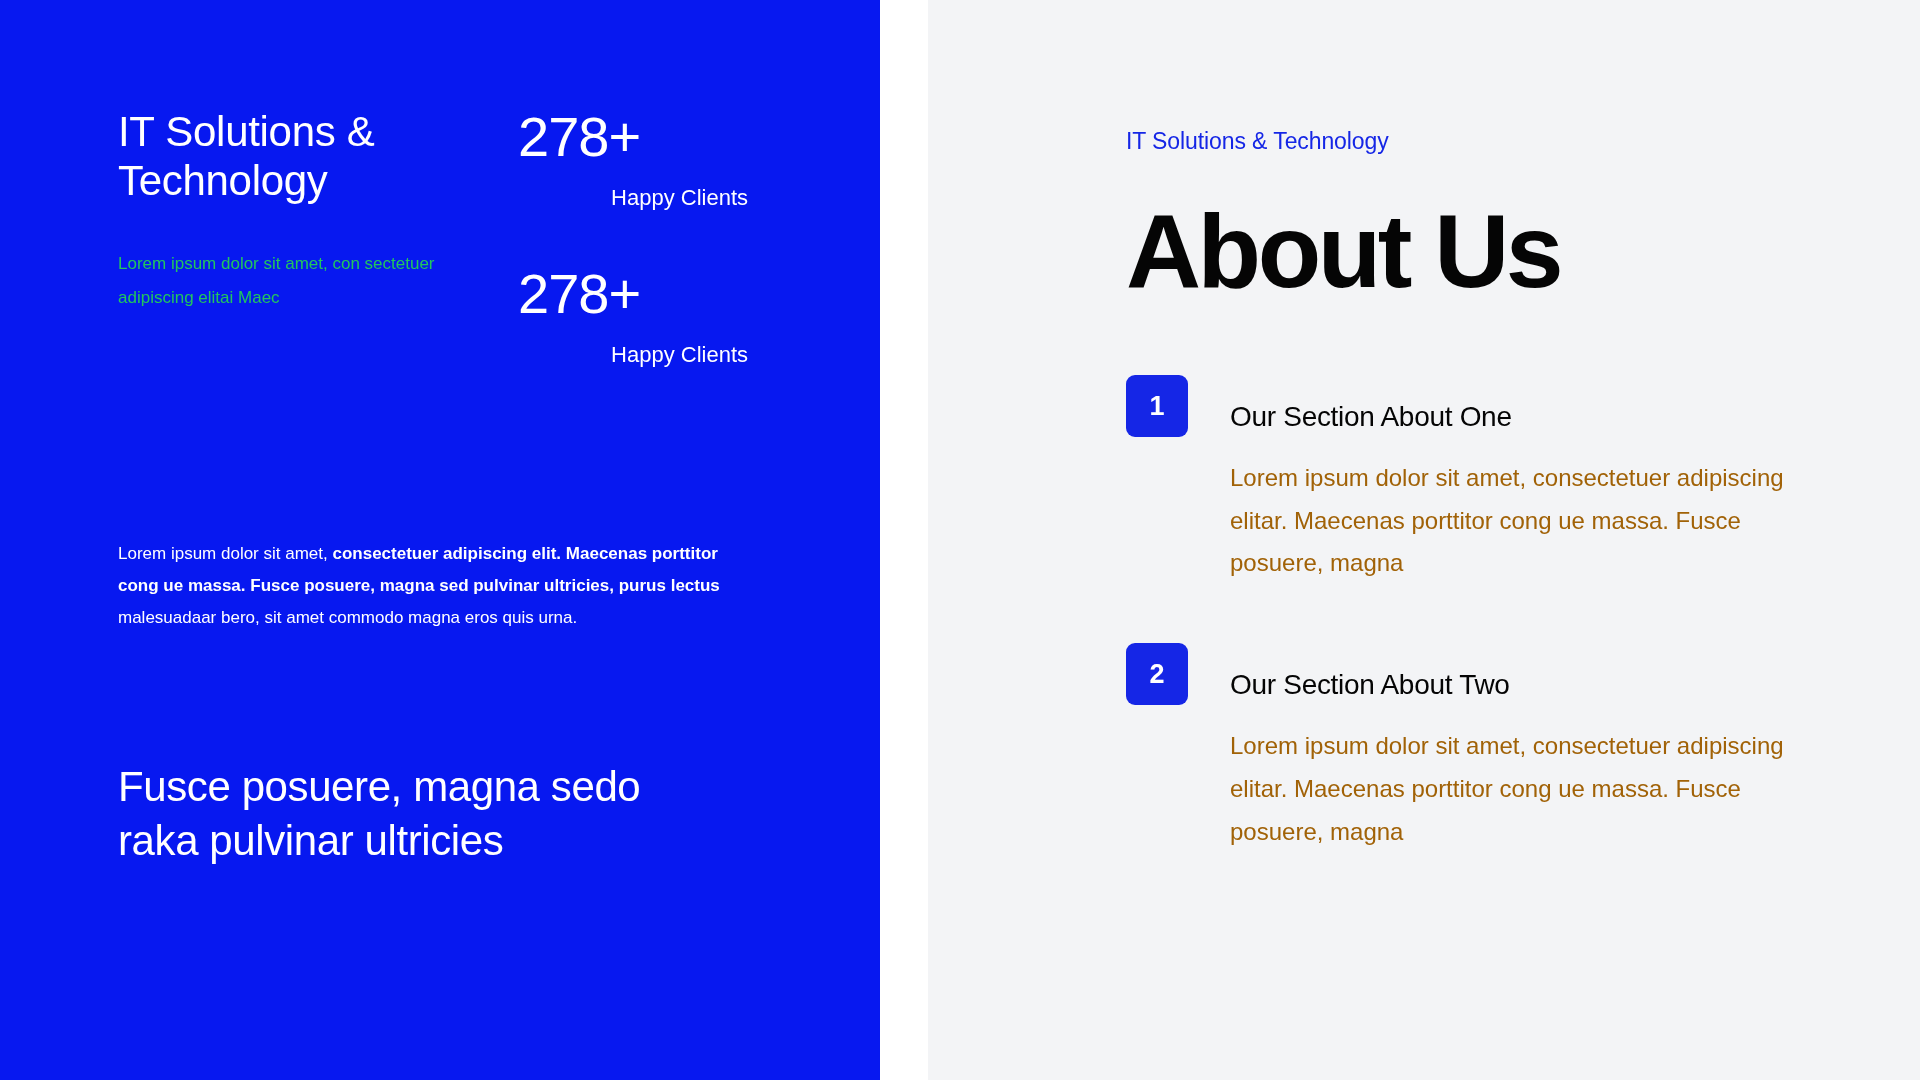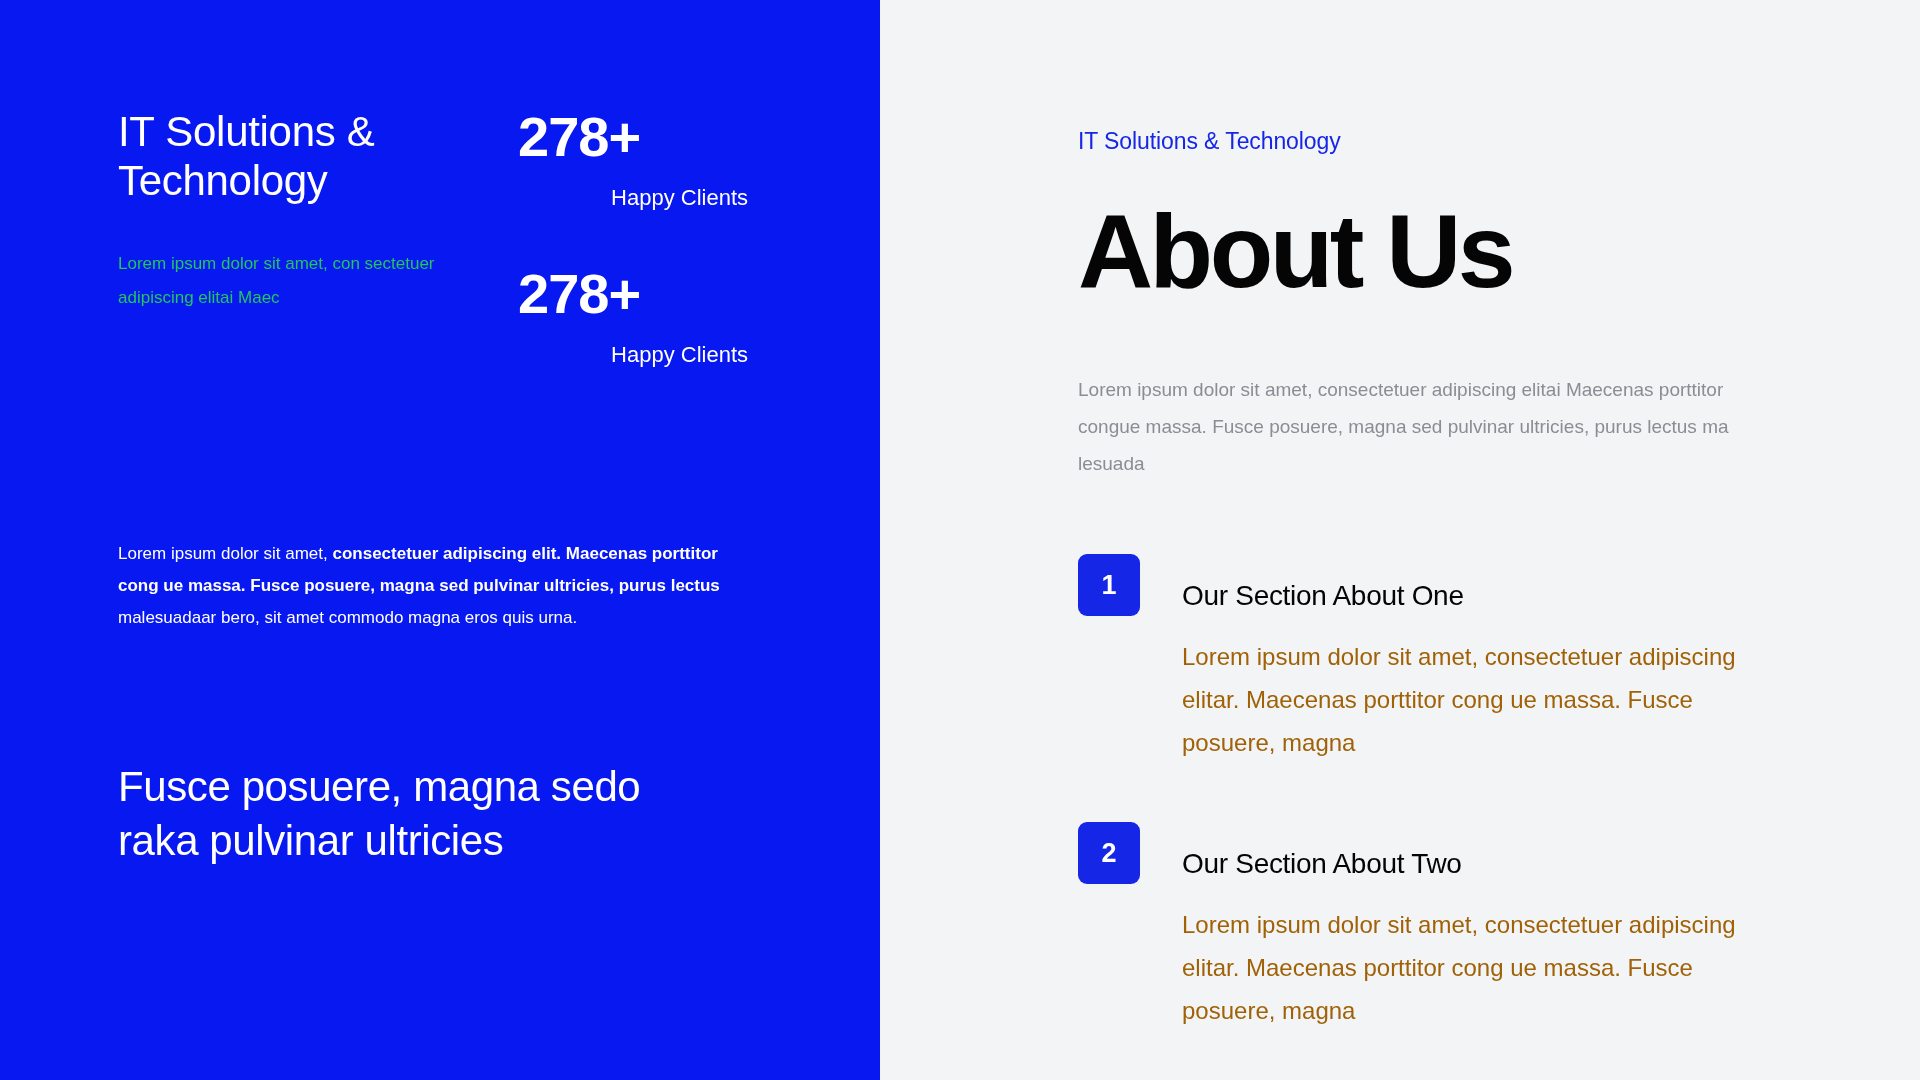--- a/index.html
+++ b/index.html
@@ -11,20 +11,21 @@
     font-family: "Liberation Sans", sans-serif;
     overflow: hidden;
   }
 
   .slide {
     position: relative;
     width: 1920px;
     height: 1080px;
     display: flex;
     background: #ffffff;
+    gap: 48px;
   }
 
   
   .left-panel {
     width: 880px;
     height: 1080px;
     background: #0718F0;
     position: relative;
     flex: 0 0 880px;
   }
@@ -70,21 +71,21 @@
     flex: 0 0 260px;
     padding-left: 30px;
   }
 
   .stat-block { margin-bottom: 54px; }
   .stat-block:last-child { margin-bottom: 0; }
 
   .stat-value {
     color: #ffffff;
     font-size: 56px;
-    font-weight: 700;
+    font-weight: 400;
     line-height: 1.05;
     letter-spacing: -1px;
   }
 
   .stat-label {
     margin-top: 18px;
     color: #ffffff;
     font-size: 22px;
     font-weight: 400;
     text-align: right;
@@ -241,21 +242,20 @@
     </div>
   </div>
 
   <div class="right-panel">
     <div class="right-inner">
 
       <div class="eyebrow">IT Solutions &amp; Technology</div>
 
       <h1 class="about-title">About Us</h1>
 
-      <p class="about-body">Lorem ipsum dolor sit amet, consectetuer adipiscing elitai Maecenas porttitor congue massa. Fusce posuere, magna sed pulvinar ultricies, purus lectus ma lesuada</p>
 
       <div class="sections">
 
         <div class="section-item">
           <div class="badge">1</div>
           <div class="section-text">
             <div class="section-heading">Our Section About One</div>
             <div class="section-desc">Lorem ipsum dolor sit amet, consectetuer adipiscing elitar. Maecenas porttitor cong ue massa. Fusce posuere, magna</div>
           </div>
         </div>

